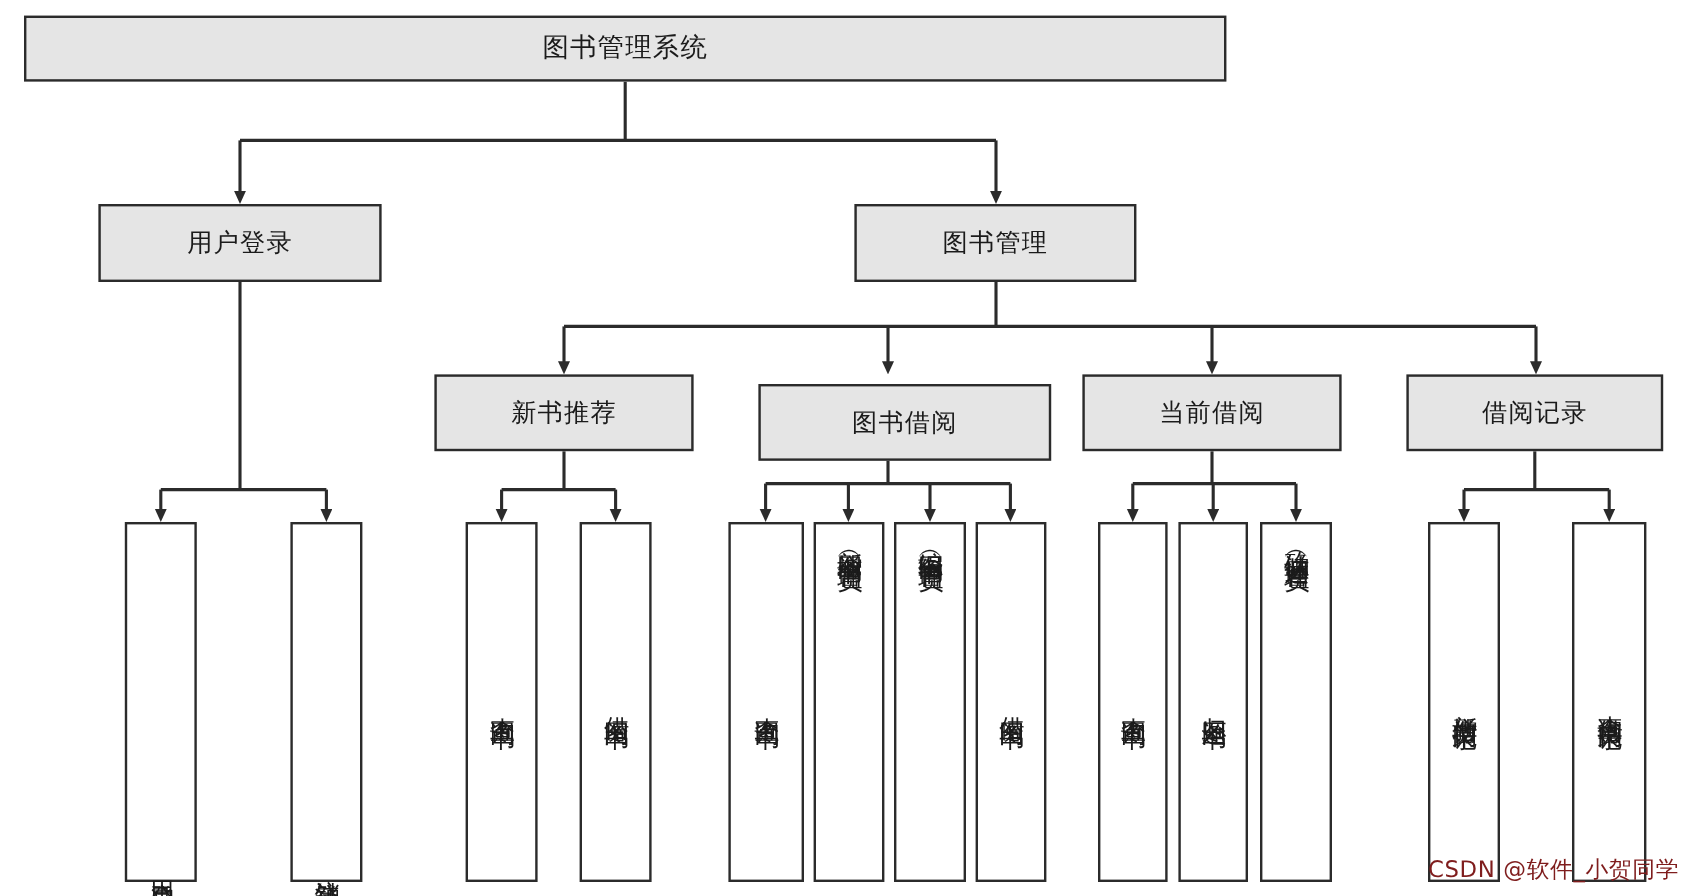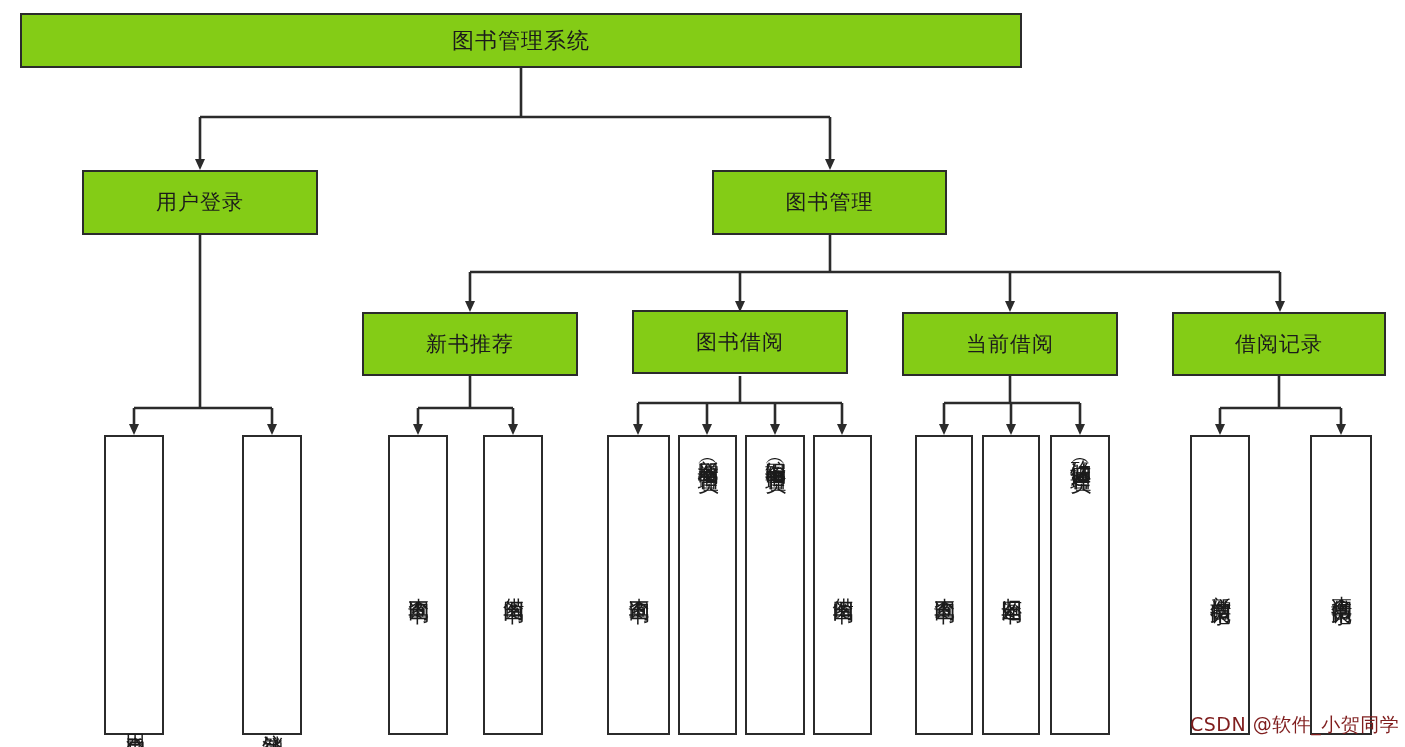--- a/index.html
+++ b/index.html
@@ -6,21 +6,21 @@
   html,body{margin:0;padding:0;background:#ffffff;}
   body{
     width:1405px;height:747px;overflow:hidden;
     font-family:"DejaVu Sans","Liberation Sans",sans-serif;
     color:#1b1b1b;
   }
   #diagram-root{position:relative;width:1405px;height:747px;background:#ffffff;}
   svg.wires{position:absolute;left:0;top:0;width:1405px;height:747px;}
   .node{
     position:absolute;box-sizing:border-box;
-    background:#84cc16;border:2px solid #2b2b2b;
+    background:#e5e5e5;border:2px solid #2b2b2b;
     display:flex;align-items:center;justify-content:center;
   }
   .node .label{
     font-size:21px;line-height:1.25;white-space:nowrap;
     color:#1b1b1b;letter-spacing:1px;
   }
   .node.root .label{font-size:22px;}
   .leaf{
     position:absolute;box-sizing:border-box;
     background:#ffffff;border:2px solid #2b2b2b;
@@ -104,21 +104,21 @@
   <div class="node" style="left:82px;top:170px;width:236px;height:65px;">
     <span class="label">用户登录</span>
   </div>
   <div class="node" style="left:362px;top:312px;width:216px;height:64px;">
     <span class="label">新书推荐</span>
   </div>
 
   <div class="node" style="left:712px;top:170px;width:235px;height:65px;">
     <span class="label">图书管理</span>
   </div>
-  <div class="node" style="left:632px;top:310px;width:216px;height:64px;">
+  <div class="node" style="left:632px;top:320px;width:244px;height:64px;">
     <span class="label">图书借阅</span>
   </div>
   <div class="node" style="left:1172px;top:312px;width:214px;height:64px;">
     <span class="label">借阅记录</span>
   </div>
   <div class="node" style="left:902px;top:312px;width:216px;height:64px;">
     <span class="label">当前借阅</span>
   </div>
 
   <div class="leaf align-bottom" style="left:104px;top:435px;width:60px;height:300px;">

